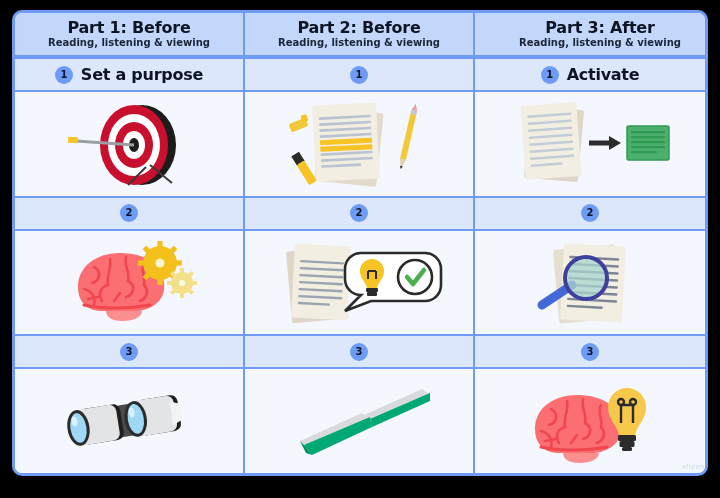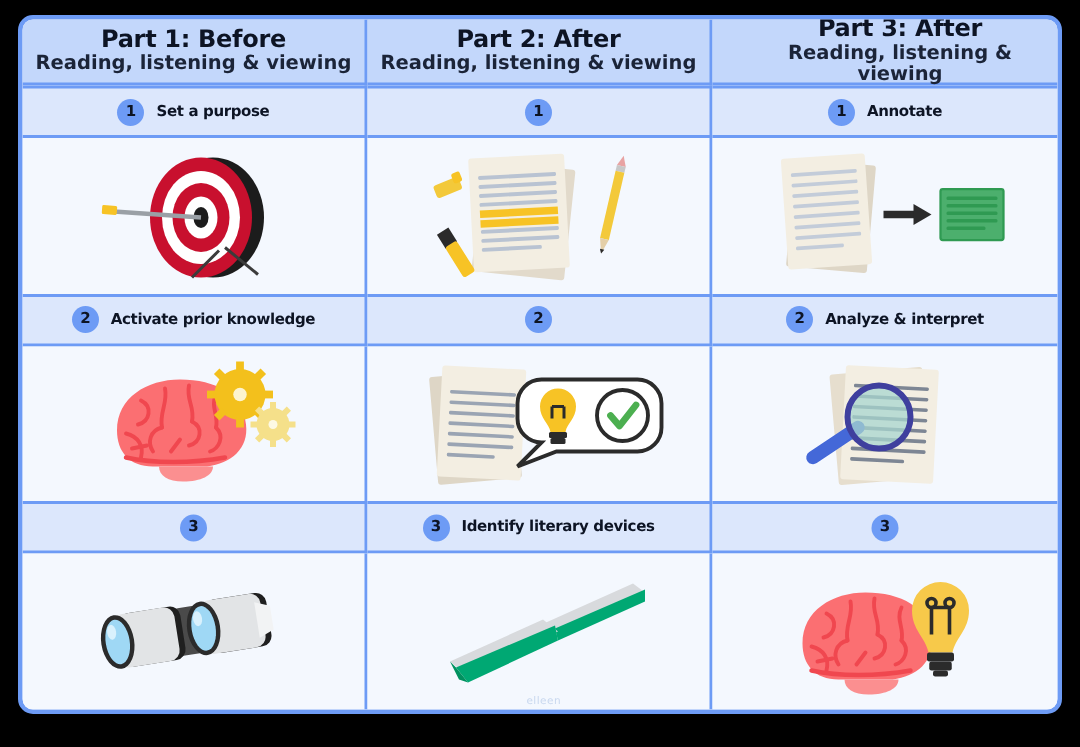--- a/index.html
+++ b/index.html
@@ -49,21 +49,21 @@
   }
   .header-cell:last-child { border-right: none; padding-left: 20px; }
   .header-title {
     font-size: 16px;
     font-weight: bold;
     color: #0d1424;
     letter-spacing: -0.2px;
     line-height: 1.05;
   }
   .header-sub {
-    font-size: 13px;
+    font-size: 10px;
     font-weight: bold;
     color: #1b2438;
     margin-top: 1px;
     line-height: 1.1;
   }
 
   
   .label-row {
     display: flex;
     height: 35px;
@@ -90,21 +90,21 @@
     background: #6d9bf5;
     color: #0d1424;
     font-size: 10px;
     font-weight: bold;
     display: flex;
     align-items: center;
     justify-content: center;
     line-height: 1;
   }
   .step-text {
-    font-size: 10px;
+    font-size: 16px;
     font-weight: bold;
     color: #0d1424;
     letter-spacing: -0.25px;
     white-space: nowrap;
   }
 
   
   .art-row {
     display: flex;
     flex: 1 1 auto;
@@ -121,58 +121,58 @@
   }
   .art-cell:last-child { border-right: none; }
   .art-cell svg { display: block; }
 
   
   #watermark {
     position: absolute;
     left: 5px;
     right: 0;
     bottom: 2px;
-    text-align: center;
+    text-align: right;
     font-size: 7px;
     color: #c9d8ef;
     letter-spacing: 0.3px;
     pointer-events: none;
   }
 </style>
 </head>
 <body>
 
 <div id="frame">
 
   <div class="header-row">
     <div class="header-cell">
       <div class="header-title">Part 1: Before</div>
       <div class="header-sub">Reading, listening &amp; viewing</div>
     </div>
     <div class="header-cell">
-      <div class="header-title">Part 2: After</div>
+      <div class="header-title">Part 2: Before</div>
       <div class="header-sub">Reading, listening &amp; viewing</div>
     </div>
     <div class="header-cell">
       <div class="header-title">Part 3: After</div>
       <div class="header-sub">Reading, listening &amp; viewing</div>
     </div>
   </div>
 
   <div class="label-row">
     <div class="label-cell">
       <span class="step-badge">1</span>
       <span class="step-text">Set a purpose</span>
     </div>
     <div class="label-cell">
       <span class="step-badge">1</span>
     </div>
     <div class="label-cell">
       <span class="step-badge">1</span>
-      <span class="step-text">Annotate</span>
+      <span class="step-text">Activate</span>
     </div>
   </div>
 
   <div class="art-row">
 
     <div class="art-cell">
       <span>
       <svg width="150" height="86" viewBox="0 0 150 86">
         <ellipse cx="88" cy="44" rx="34" ry="40" fill="#1c1c1c"></ellipse>
         <ellipse cx="80" cy="44" rx="34" ry="40" fill="#c8102e"></ellipse>
@@ -251,28 +251,26 @@
           <rect x="126" y="53" width="26" height="2.3" rx="1"></rect>
         </g>
       </svg>
       </span>
     </div>
   </div>
 
   <div class="label-row">
     <div class="label-cell">
       <span class="step-badge">2</span>
-      <span class="step-text">Activate prior knowledge</span>
     </div>
     <div class="label-cell">
       <span class="step-badge">2</span>
     </div>
     <div class="label-cell">
       <span class="step-badge">2</span>
-      <span class="step-text">Analyze &amp; interpret</span>
     </div>
   </div>
 
   <div class="art-row">
 
     <div class="art-cell">
       <span>
       <svg width="150" height="92" viewBox="0 0 150 92">
         <path d="M24 50 C24 28 44 16 66 16 C90 16 108 26 110 46 C112 62 100 72 84 74 L48 74 C32 74 24 64 24 50 Z" fill="#fb6f72"></path>
         <path d="M52 74 C52 80 58 84 68 84 C80 84 88 80 88 74 Z" fill="#fb8f90"></path>
@@ -372,21 +370,20 @@
       </span>
     </div>
   </div>
 
   <div class="label-row">
     <div class="label-cell">
       <span class="step-badge">3</span>
     </div>
     <div class="label-cell">
       <span class="step-badge">3</span>
-      <span class="step-text">Identify literary devices</span>
     </div>
     <div class="label-cell">
       <span class="step-badge">3</span>
     </div>
   </div>
 
   <div class="art-row">
 
     <div class="art-cell">
       <span>

